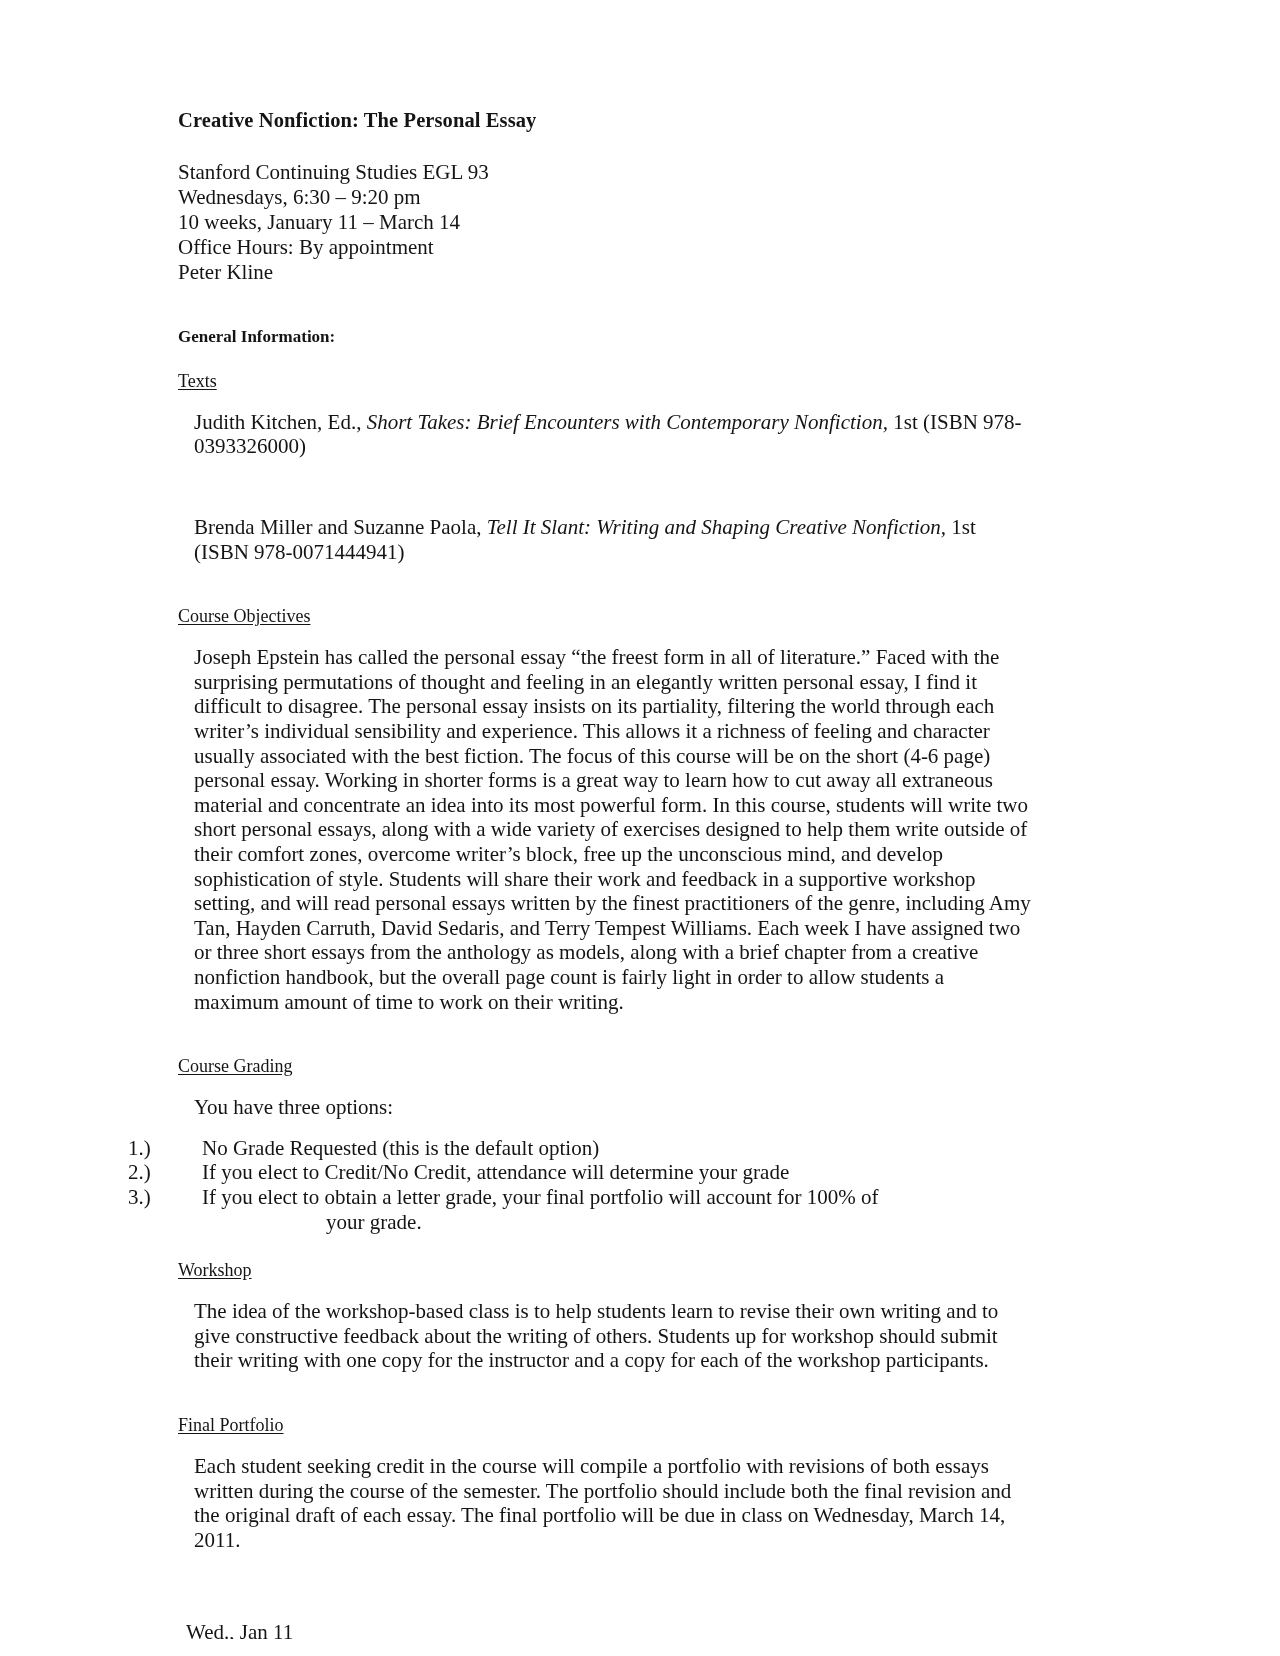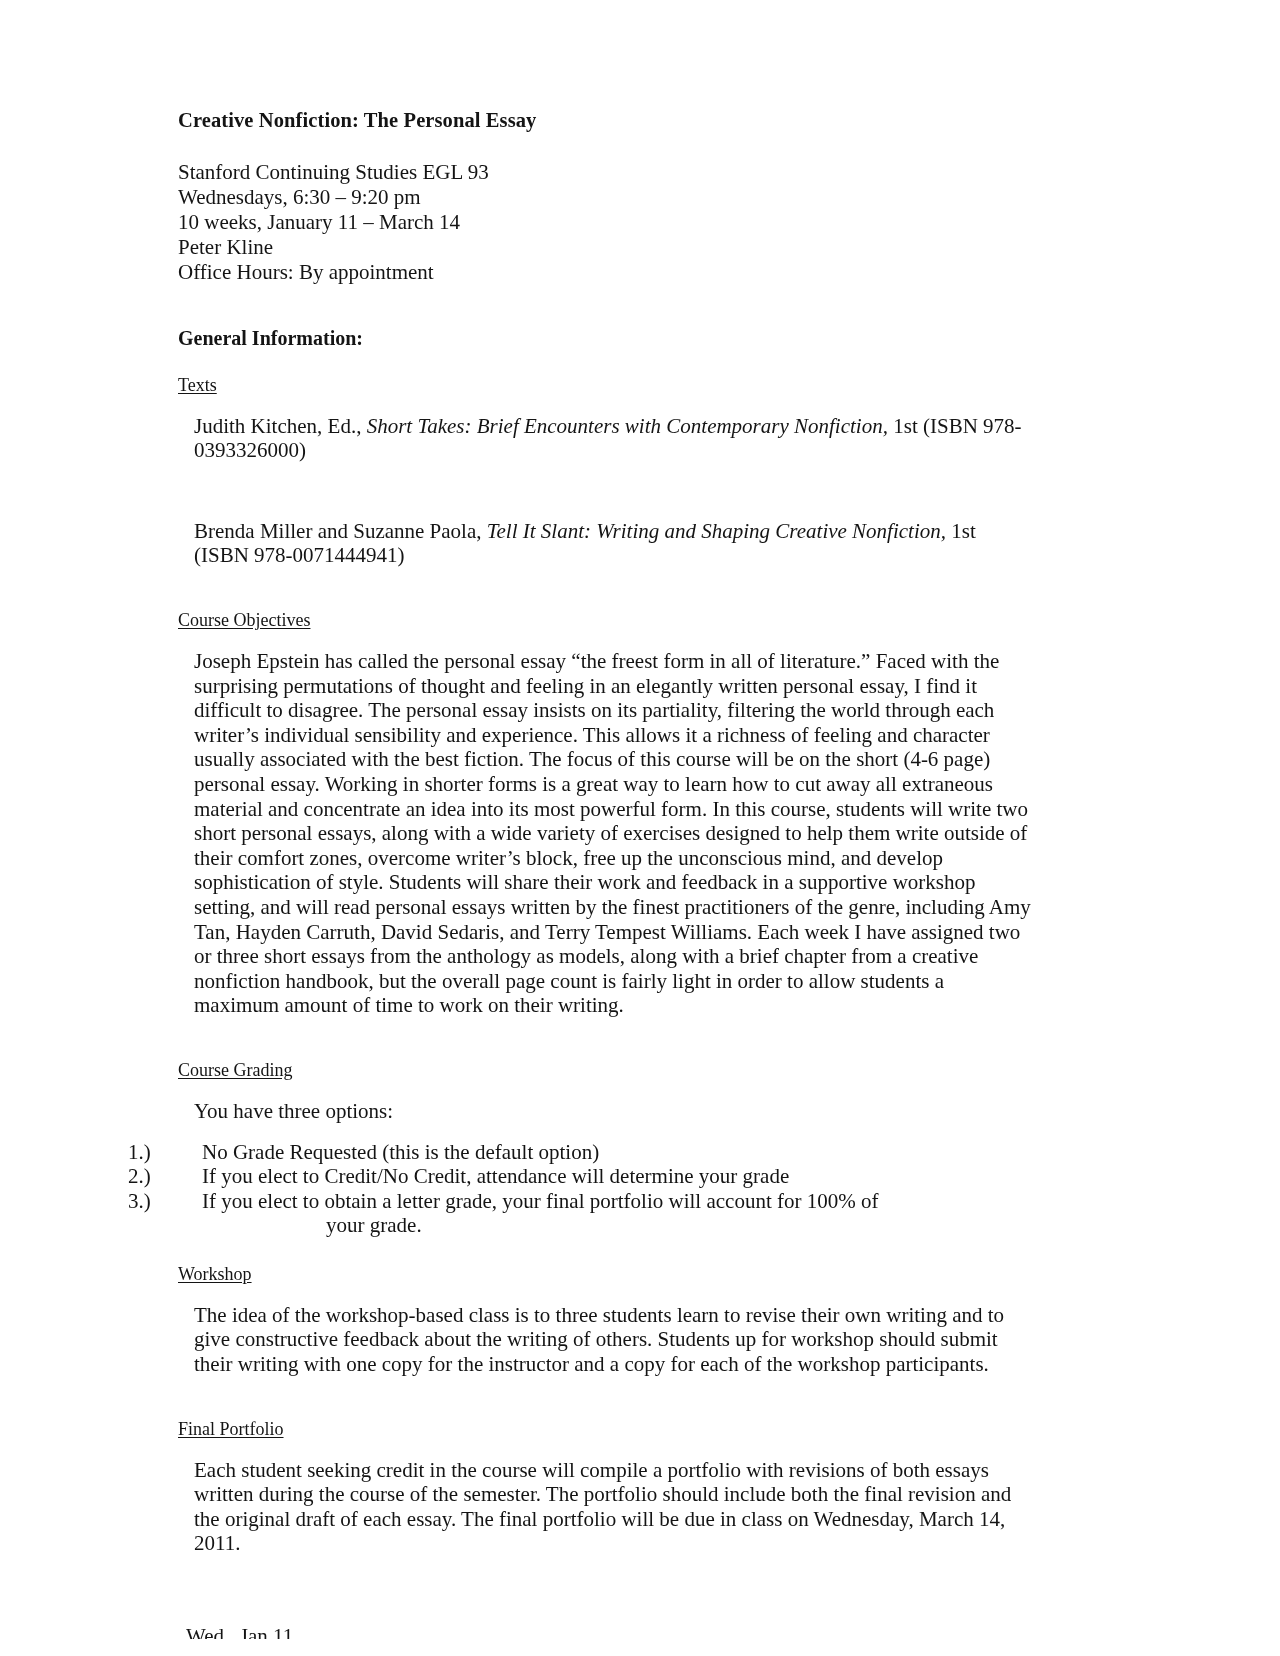--- a/index.html
+++ b/index.html
@@ -36,21 +36,21 @@
   }
   .meta-block {
     margin: 0 0 40px 0;
   }
   .meta-line {
     font-size: 21px;
     line-height: 25.2px;
     white-space: pre;
   }
   .section-heading-bold {
-    font-size: 20px;
+    font-size: 17px;
     font-weight: bold;
     margin: 18px 0 22px 0;
     line-height: 1.25;
   }
   .section-heading {
     font-size: 18px;
     line-height: 25px;
     text-decoration: underline;
     text-underline-offset: 2px;
     margin: 0;
@@ -93,22 +93,22 @@
 
 <div class="page">
   <div class="content">
 
     <h1 class="doc-title">Creative Nonfiction:  The Personal Essay</h1>
 
     <div class="meta-block">
       <div class="meta-line">Stanford Continuing Studies EGL 93</div>
       <div class="meta-line">Wednesdays, 6:30 – 9:20 pm</div>
       <div class="meta-line">10 weeks, January 11 – March 14</div>
+      <div class="meta-line">Office Hours: By appointment</div>
       <div class="meta-line">Peter Kline</div>
-      <div class="meta-line">Office Hours: By appointment</div>
     </div>
 
     <h2 class="section-heading-bold">General Information:</h2>
 
     <div class="section-heading">Texts</div>
     <p class="body"><span>Judith Kitchen, Ed., </span><em>Short Takes: Brief Encounters with Contemporary Nonfiction,</em><span> 1st (ISBN 978-0393326000)</span></p>
 
     <div class="gap-md"></div>
 
     <p class="body"><span>Brenda Miller and Suzanne Paola, </span><em>Tell It Slant: Writing and Shaping Creative Nonfiction,</em><span> 1st (ISBN 978-0071444941)</span></p>
@@ -125,21 +125,21 @@
     <ol class="grade-list">
       <li><span class="num">1.)</span><span>No Grade Requested (this is the default option)</span></li>
       <li><span class="num">2.)</span><span>If you elect to Credit/No Credit, attendance will determine your grade</span></li>
       <li><span class="num">3.)</span><span>If you elect to obtain a letter grade, your final portfolio will account for 100% of</span></li>
     </ol>
     <div class="sub-indent">your grade.</div>
 
     <div class="gap-md"></div>
 
     <div class="section-heading">Workshop</div>
-    <p class="body">The idea of the workshop-based class is to three students learn to revise their own writing and to give constructive feedback about the writing of others.  Students up for workshop should submit their writing with one copy for the instructor and a copy for each of the workshop participants.</p>
+    <p class="body">The idea of the workshop-based class is to help students learn to revise their own writing and to give constructive feedback about the writing of others.  Students up for workshop should submit their writing with one copy for the instructor and a copy for each of the workshop participants.</p>
 
     <div class="gap-md"></div>
 
     <div class="section-heading">Final Portfolio</div>
     <p class="body">Each student seeking credit in the course will compile a portfolio with revisions of both essays written during the course of the semester. The portfolio should include both the final revision and the original draft of each essay. The final portfolio will be due in class on Wednesday, March 14, 2011.</p>
 
     <div class="gap-xl"></div>
 
     <p class="footer-note">Wed., Jan 11</p>
 

